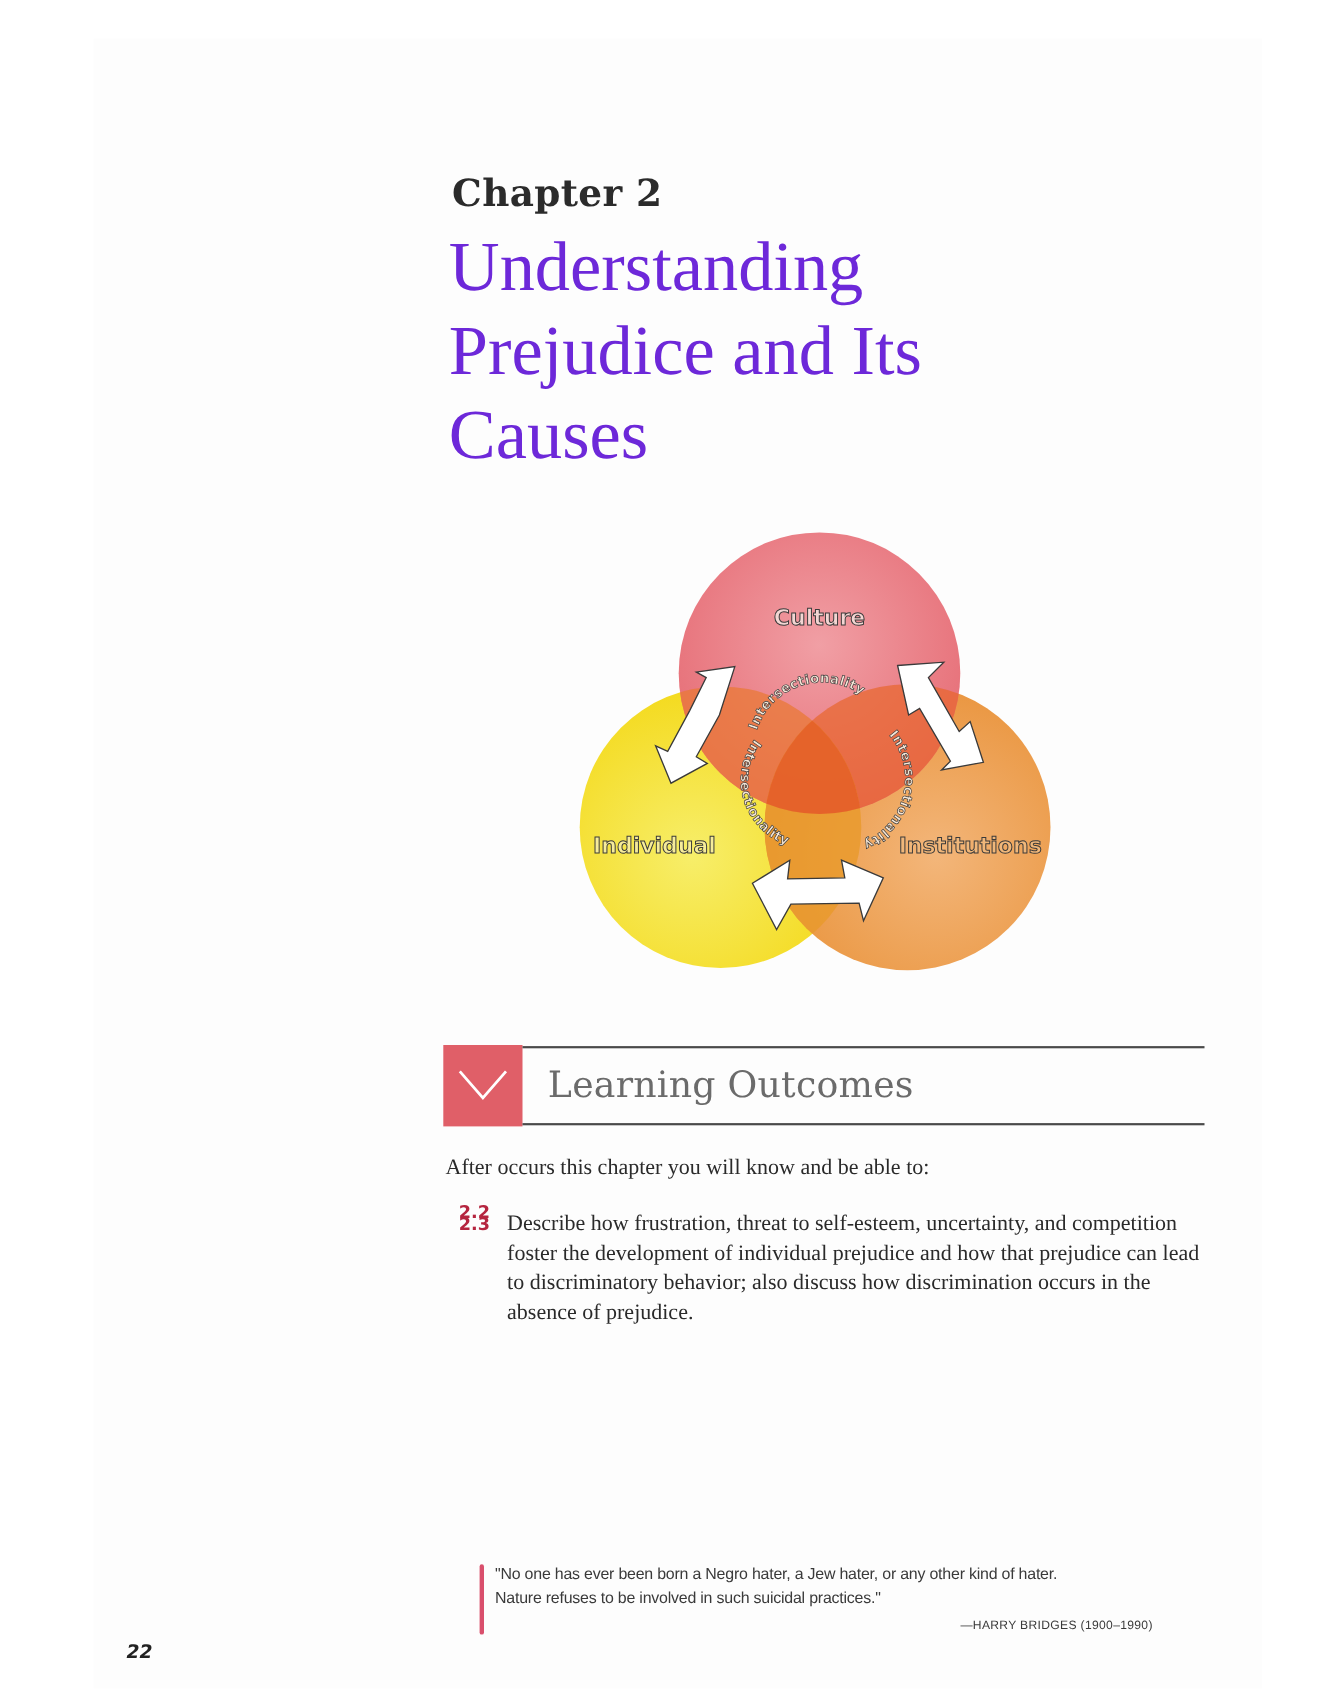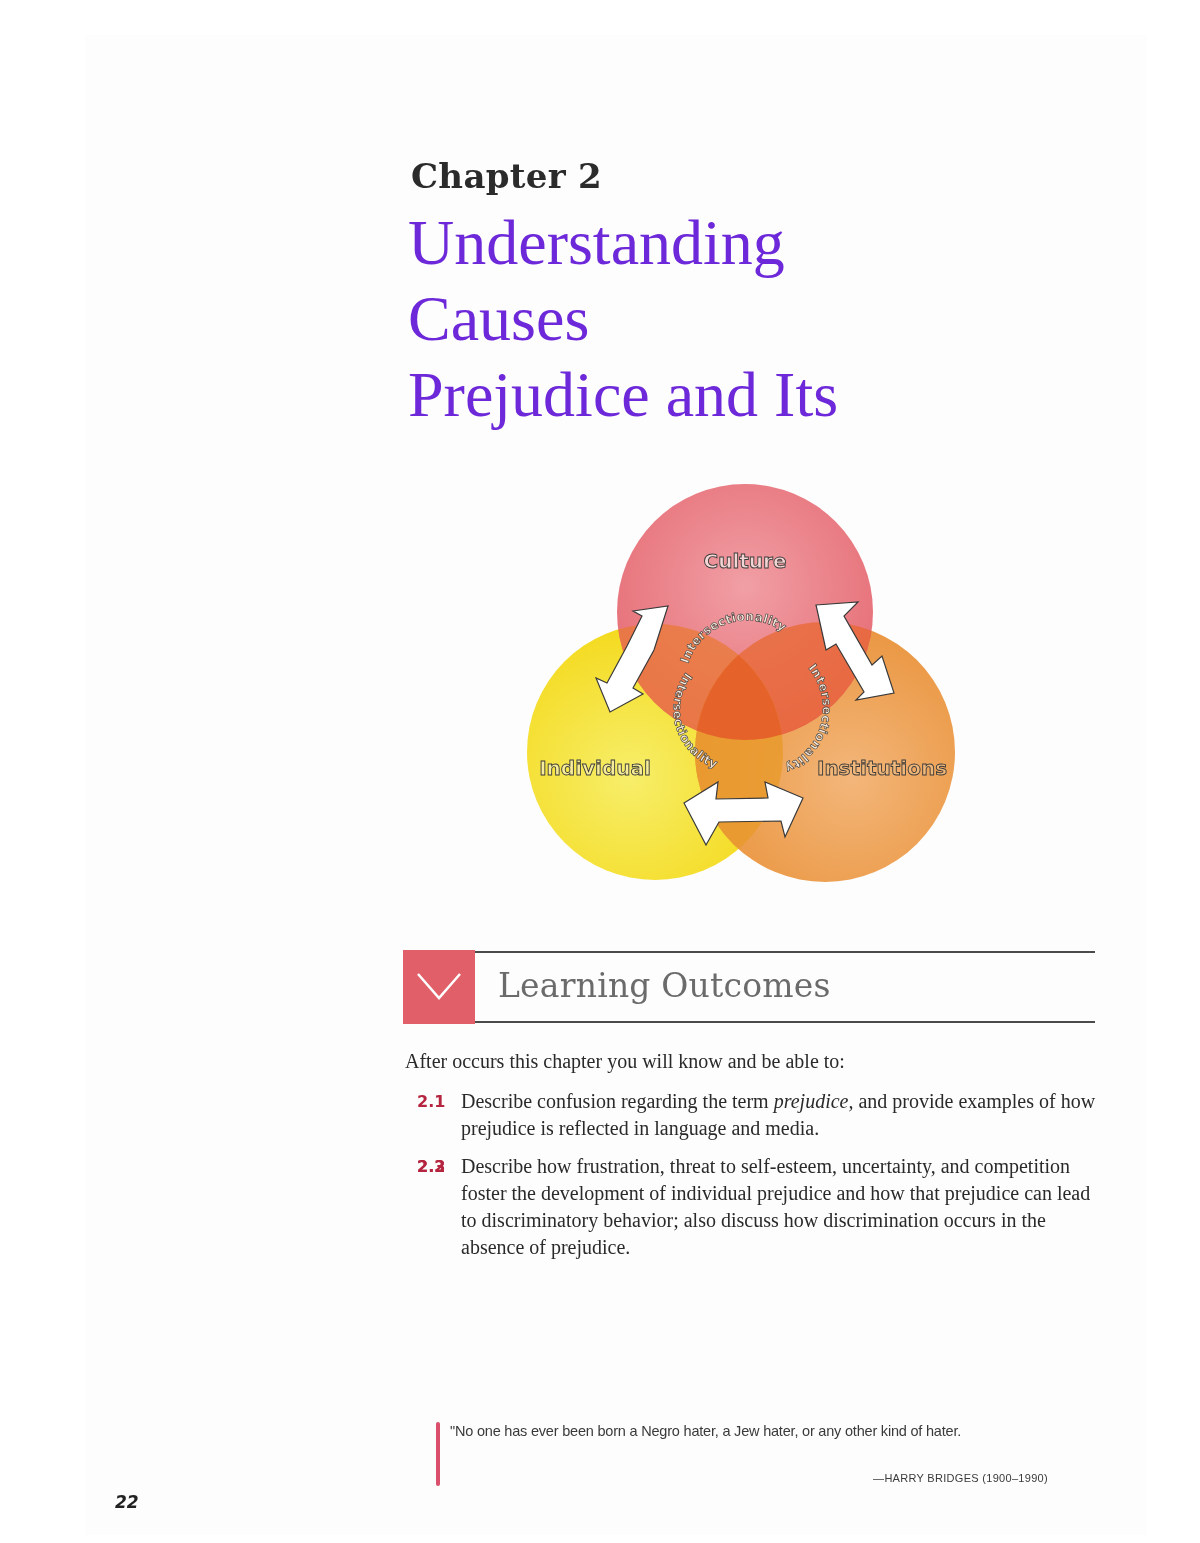--- a/index.html
+++ b/index.html
@@ -138,22 +138,22 @@
     }
   </style>
 </head>
 <body>
 
 <div class="page"></div>
 
 <div class="chapter-label">Chapter 2</div>
 <h1 class="chapter-title" style="margin:0;font-weight:normal;">
   <span>Understanding</span>
+  <span>Prejudice and Its</span>
   <span>Causes</span>
-  <span>Prejudice and Its</span>
 </h1>
 
 <div class="diagram">
   <svg viewBox="500 470 480 430" xmlns="http://www.w3.org/2000/svg">
     <defs>
       <radialGradient id="gCulture" cx="50%" cy="40%" r="60%">
         <stop offset="0%" stop-color="#f09aa0"></stop>
         <stop offset="100%" stop-color="#e5666f"></stop>
       </radialGradient>
       <radialGradient id="gIndiv" cx="40%" cy="60%" r="60%">
@@ -224,33 +224,30 @@
   </div>
   <div class="lo-line-top"></div>
   <div class="lo-line-bottom"></div>
   <div class="lo-title">Learning Outcomes</div>
 </div>
 
 <div class="lo-intro">After occurs this chapter you will know and be able to:</div>
 
 <ul class="outcomes">
   <li class="outcome">
-    <span class="outcome-num">2.1</span>
-    <span class="outcome-text"><span>Describe confusion regarding the term </span><em>prejudice,</em><span> and provide examples of how prejudice is reflected in language and media.</span></span>
-  </li>
-  <li class="outcome">
     <span class="outcome-num">2.2</span>
   </li>
   <li class="outcome">
     <span class="outcome-num">2.3</span>
     <span class="outcome-text">Describe how frustration, threat to self-esteem, uncertainty, and competition foster the development of individual prejudice and how that prejudice can lead to discriminatory behavior; also discuss how discrimination occurs in the absence of prejudice.</span>
   </li>
 </ul>
 
 <div class="quote">
   <div class="quote-bar"></div>
   <div class="quote-text">
     <div>"No one has ever been born a Negro hater, a Jew hater, or any other kind of hater.</div>
+    <div>Nature refuses to be involved in such suicidal practices."</div>
   </div>
   <div class="quote-attr">—HARRY BRIDGES (1900–1990)</div>
 </div>
 
 <div class="page-number">22</div>
 
 </body></html>

